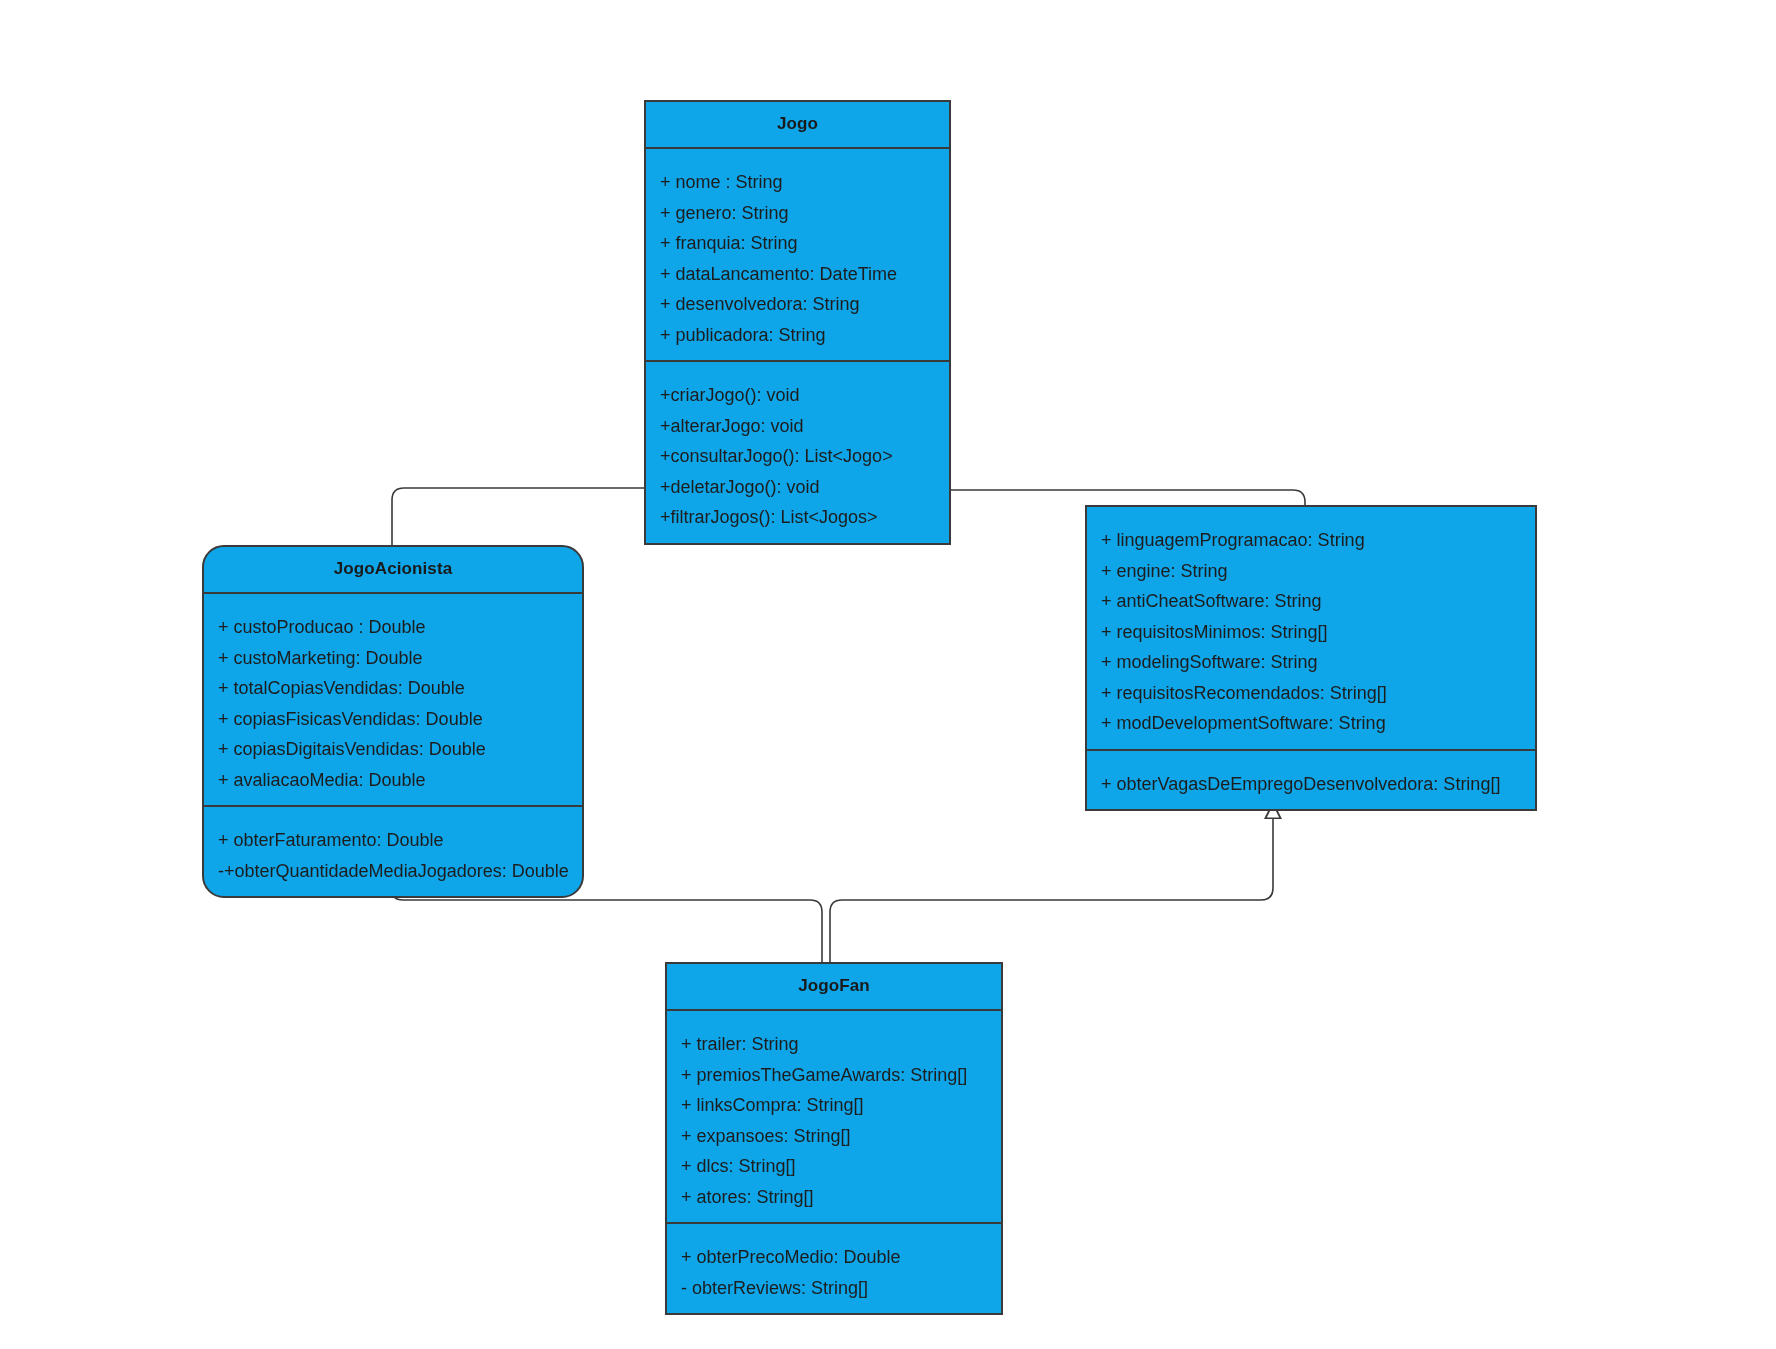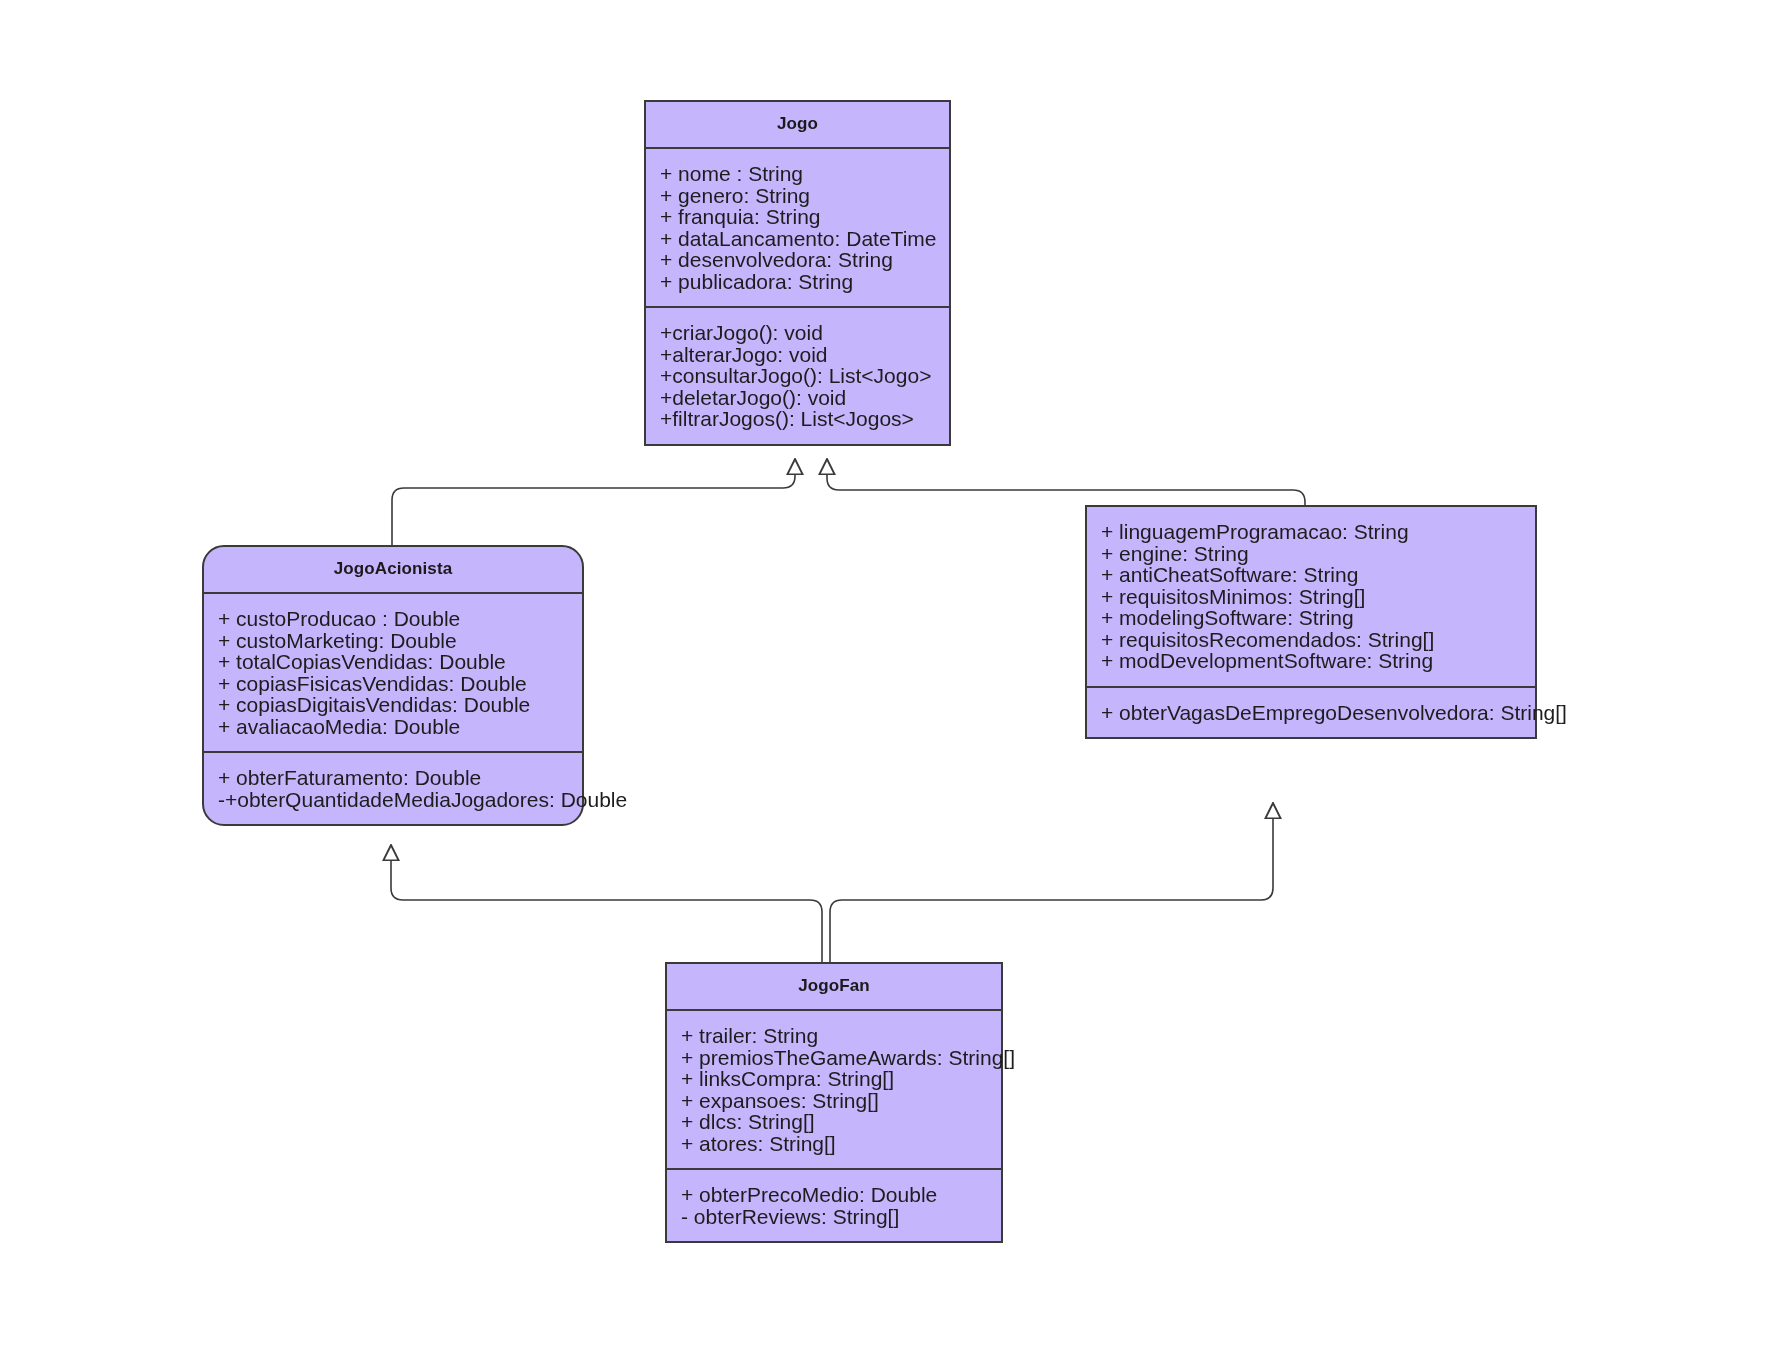--- a/index.html
+++ b/index.html
@@ -19,46 +19,47 @@
   #wires {
     position: absolute;
     left: 0;
     top: 0;
     width: 1776px;
     height: 1349px;
     pointer-events: none;
   }
   .uml-class {
     position: absolute;
-    background: #c4b5fd;
+    background: #0ea5e9;
     border: 2px solid #3a3a3a;
     box-sizing: border-box;
     z-index: 2;
   }
   .class-title {
     text-align: center;
     font-weight: bold;
     font-size: 17px;
     color: #1a1a1a;
     padding: 12px 8px 13px 8px;
     border-bottom: 2px solid #3a3a3a;
     letter-spacing: 0.1px;
   }
   .compartment {
     padding: 14px 0 14px 0;
   }
   .compartment.attributes {
     border-bottom: 2px solid #3a3a3a;
   }
   .member {
-    font-size: 21px;
+    font-size: 18px;
     color: #1d1d1d;
     line-height: 21.5px;
     padding: 0 10px 0 14px;
     white-space: nowrap;
+    margin-top: 9px;
   }
 </style>
 </head>
 <body>
 
 <div id="canvas">
 
   <svg id="wires" viewBox="0 0 1776 1349" xmlns="http://www.w3.org/2000/svg">
     <defs>
       <marker id="hollow-tri" viewBox="0 0 12 12" refX="11" refY="6" markerWidth="11" markerHeight="11" orient="auto-start-reverse">

